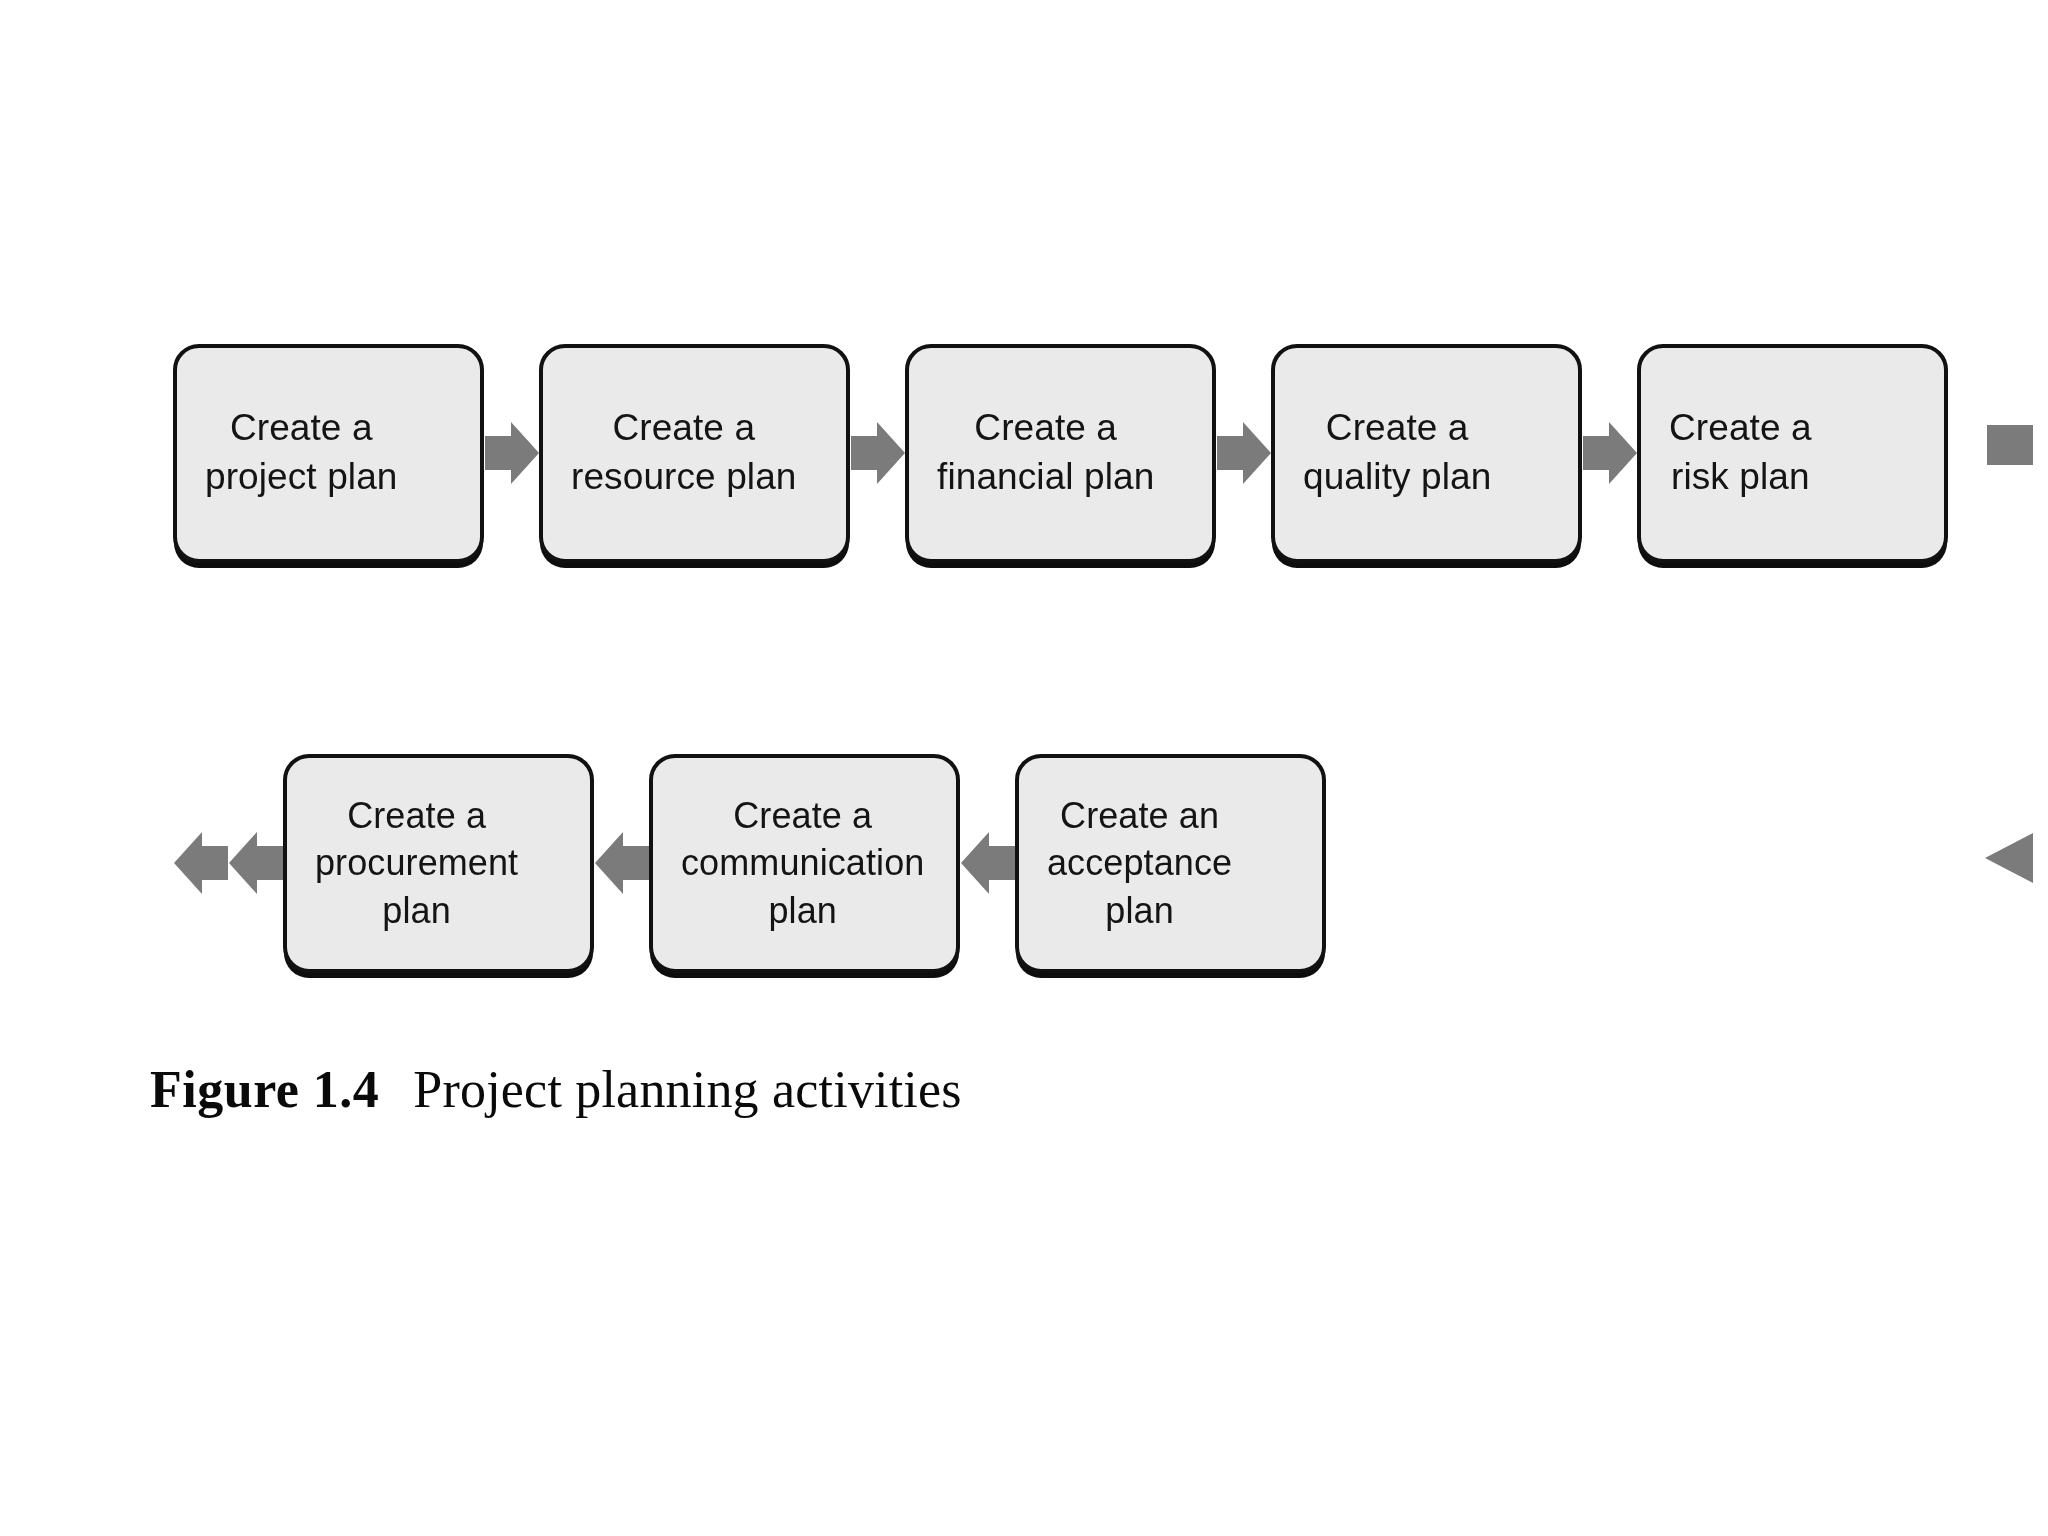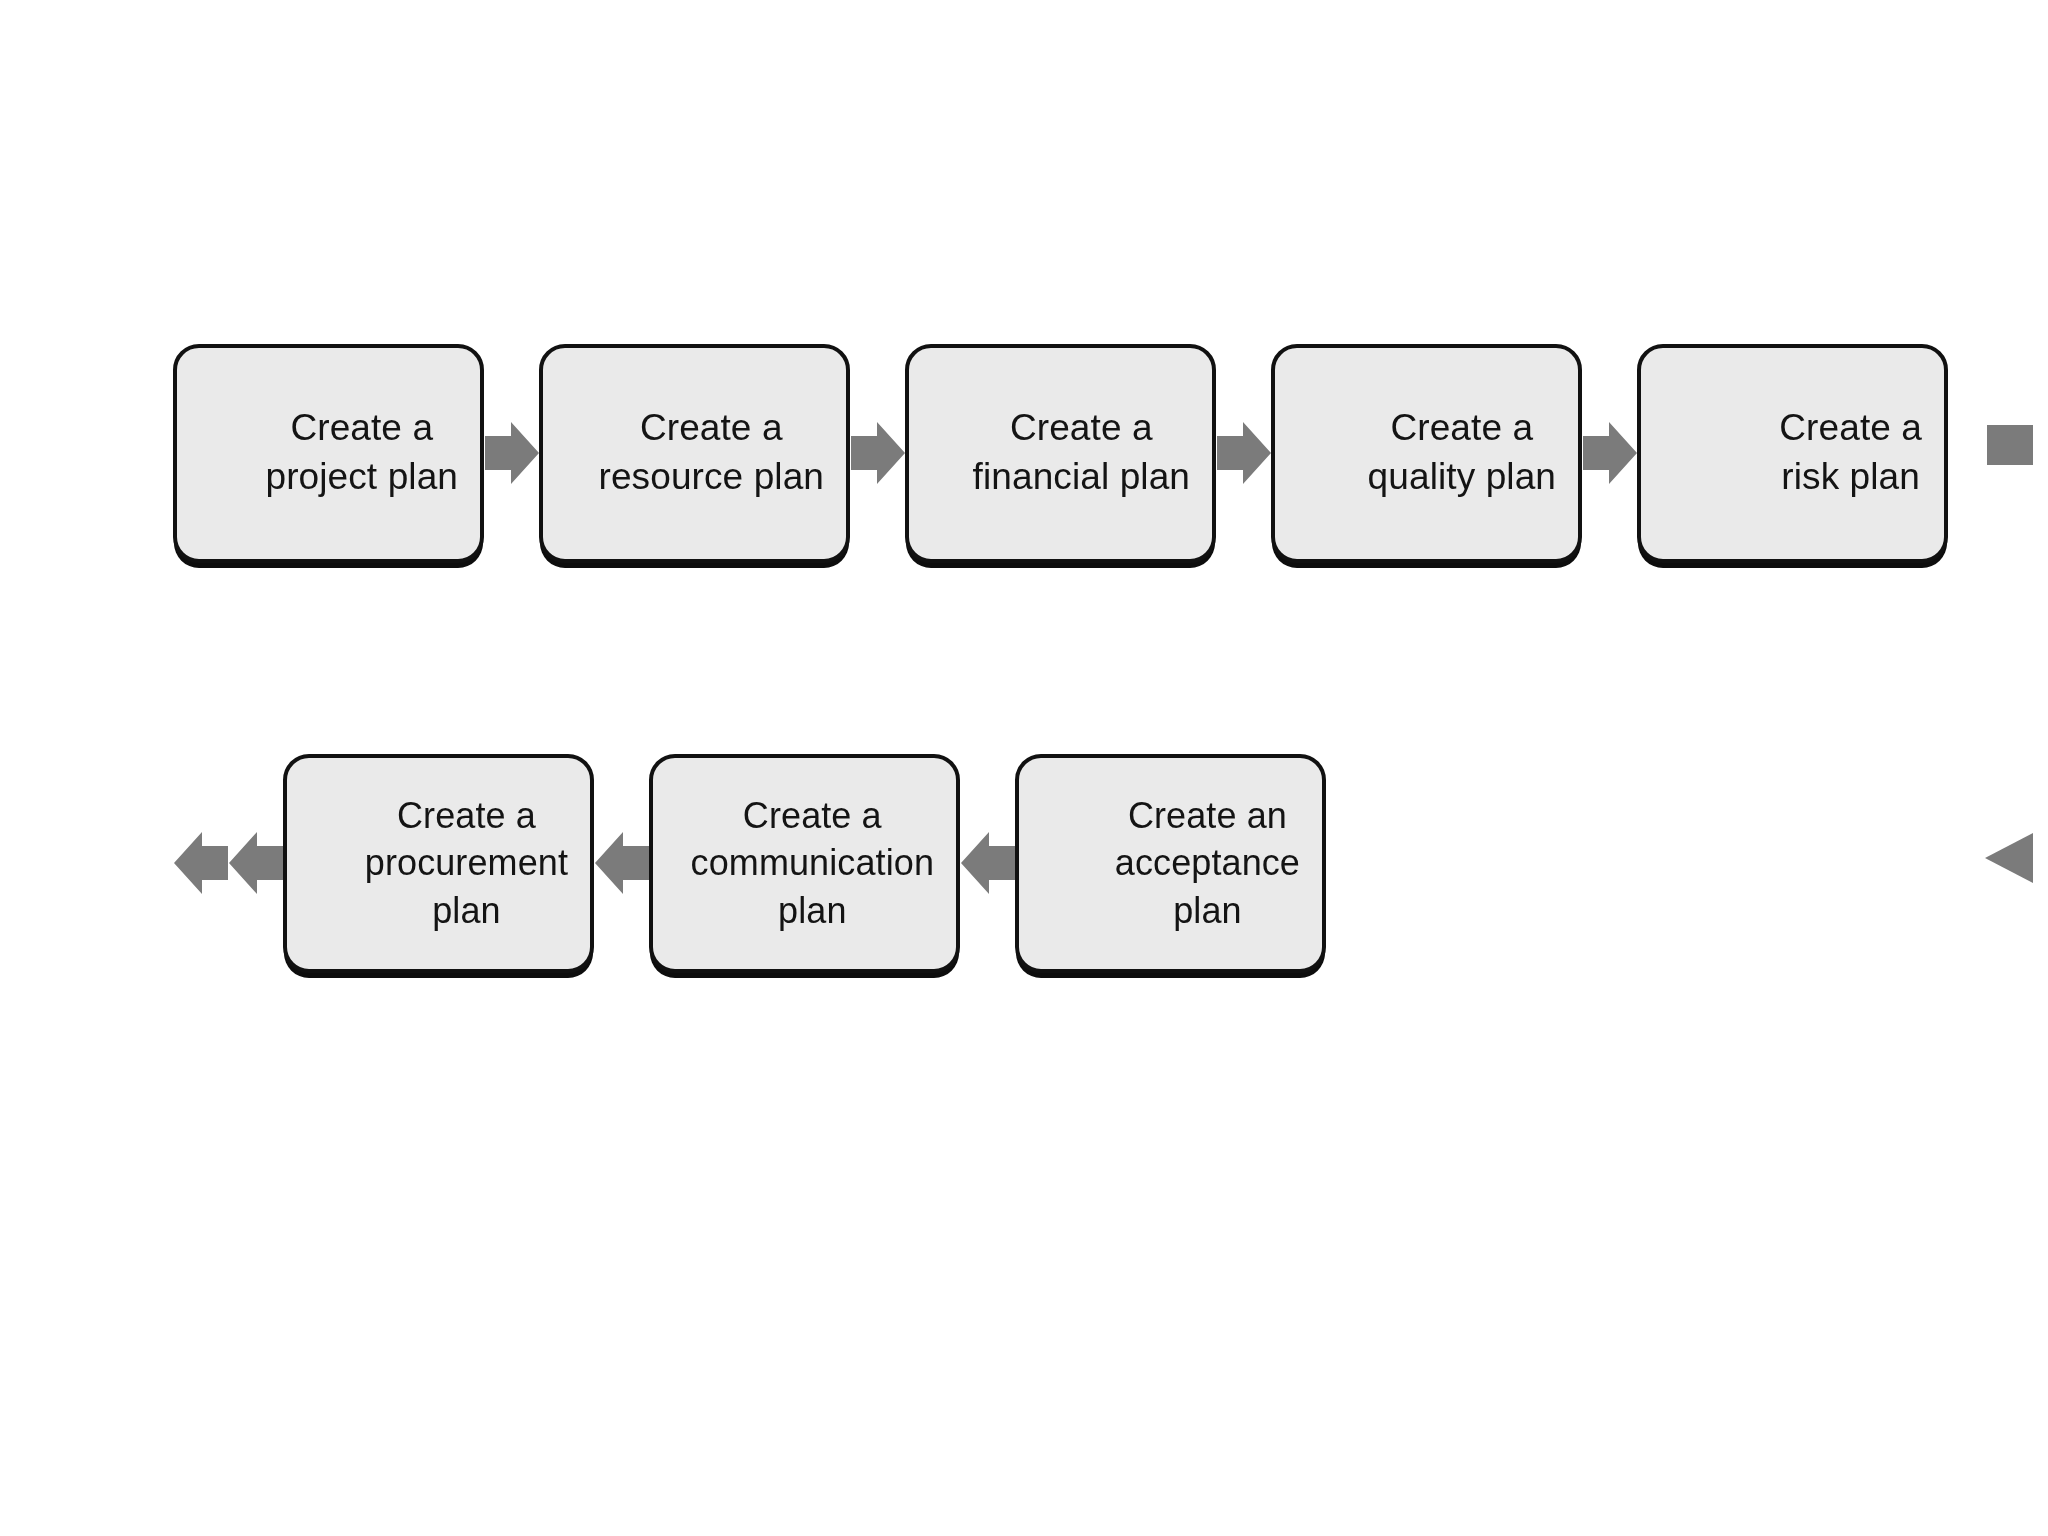--- a/index.html
+++ b/index.html
@@ -38,23 +38,23 @@
     position: relative;
     box-sizing: border-box;
     width: 311px;
     height: 219px;
     flex: 0 0 311px;
     background: #eaeaea;
     border: 4px solid #111111;
     border-radius: 26px;
     display: flex;
     align-items: center;
-    justify-content: flex-end;
+    justify-content: flex-start;
     text-align: center;
-    padding: 6px 22px;
+    padding: 6px 28px;
     box-shadow: 0 6px 0 -1px #0d0d0d;
   }
   .process-box .box-label {
     display: block;
     font-family: "Liberation Sans", sans-serif;
     font-size: 37px;
     line-height: 1.32;
     color: #141414;
     letter-spacing: 0.1px;
     white-space: pre-line;
@@ -246,14 +246,17 @@
     </div>
 
   </div>
 
   <div class="edge-stub" id="row2-head-stub">
     <svg width="48" height="66" viewBox="0 0 48 66">
       <polygon points="48,8 0,33 48,58" fill="#7b7b7b"></polygon>
     </svg>
   </div>
 
+  <div id="figure-caption">
+    <span class="caption-number">Figure 1.4</span><span class="caption-spacer"></span><span class="caption-text">Project planning activities</span>
+  </div>
 
 </div>
 
 </body></html>

